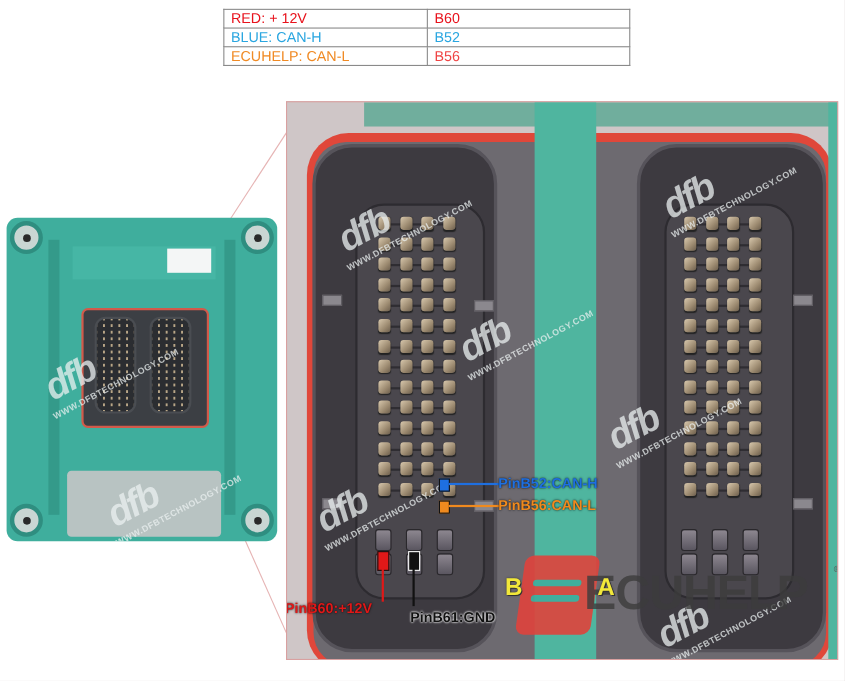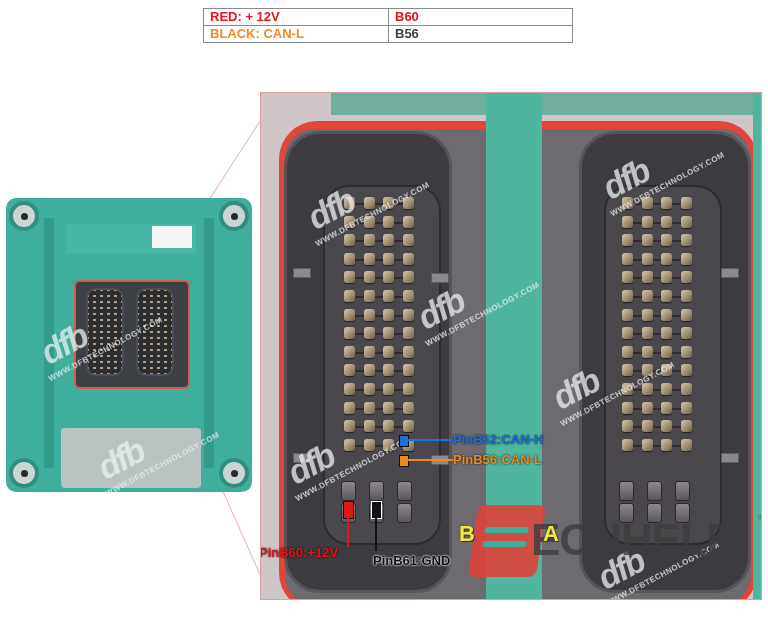--- a/index.html
+++ b/index.html
@@ -1,19 +1,19 @@
 <!DOCTYPE html>
 <html><head>
 <meta charset="utf-8">
 <style>
   html, body { margin:0; padding:0; }
   body { width:768px; height:619px; position:relative; background:#ffffff; overflow:hidden; font-family:"Liberation Sans", sans-serif; }
 
   
-  .legend { position:absolute; left:203px; top:8px; width:370px; border-collapse:collapse; font-weight:bold; font-size:13px; }
+  .legend { position:absolute; left:203px; top:8px; width:370px; border-collapse:collapse; font-weight:normal; font-size:13px; }
   .legend td { border:1px solid #8a8a8a; height:16px; padding:0 0 0 6px; line-height:16px; }
   .legend td.c1 { width:178px; }
 
   
   .ecu-small { position:absolute; left:6px; top:198px; width:246px; height:294px; background:#3fae9d; border-radius:10px; overflow:hidden; }
   .ecu-rail { position:absolute; background:#349a8a; }
   .ecu-boss { position:absolute; width:30px; height:30px; border-radius:50%; background:#c9d6d3; border:4px solid #2f8e80; box-sizing:border-box; }
   .ecu-boss::after { content:""; position:absolute; left:8px; top:8px; width:7px; height:7px; border-radius:50%; background:#2a2a2a; }
   .ecu-plate { position:absolute; left:55px; top:230px; width:140px; height:60px; background:#b8c3c2; border-radius:4px; }
   .ecu-label { position:absolute; left:146px; top:28px; width:40px; height:22px; background:#f4f6f6; }
@@ -59,22 +59,26 @@
 </head>
 <body>
 
 <table class="legend">
   <tbody>
       <tr>
     <td class="c1" style="color:#e8121c">RED: + 12V</td>
     <td style="color:#e8121c">B60</td>
   </tr>
   <tr>
-    <td class="c1" style="color:#f08a24">BLACK: CAN-L</td>
-    <td style="color:#404040">B56</td>
+    <td class="c1" style="color:#2aa6e0">BLUE: CAN-H</td>
+    <td style="color:#2aa6e0">B52</td>
+  </tr>
+  <tr>
+    <td class="c1" style="color:#f08a24">ECUHELP: CAN-L</td>
+    <td style="color:#ef4444">B56</td>
   </tr>
 </tbody>
   </table>
 
 <div class="zoom-line" style="left:205px;top:205px;width:123px;transform:rotate(-57deg);"></div>
 <div class="zoom-line" style="left:222px;top:488px;width:122px;transform:rotate(66deg);"></div>
 
 <div class="ecu-small">
   <div class="ecu-rail" style="left:38px;top:20px;width:10px;height:250px;"></div>
   <div class="ecu-rail" style="left:198px;top:20px;width:10px;height:250px;"></div>

